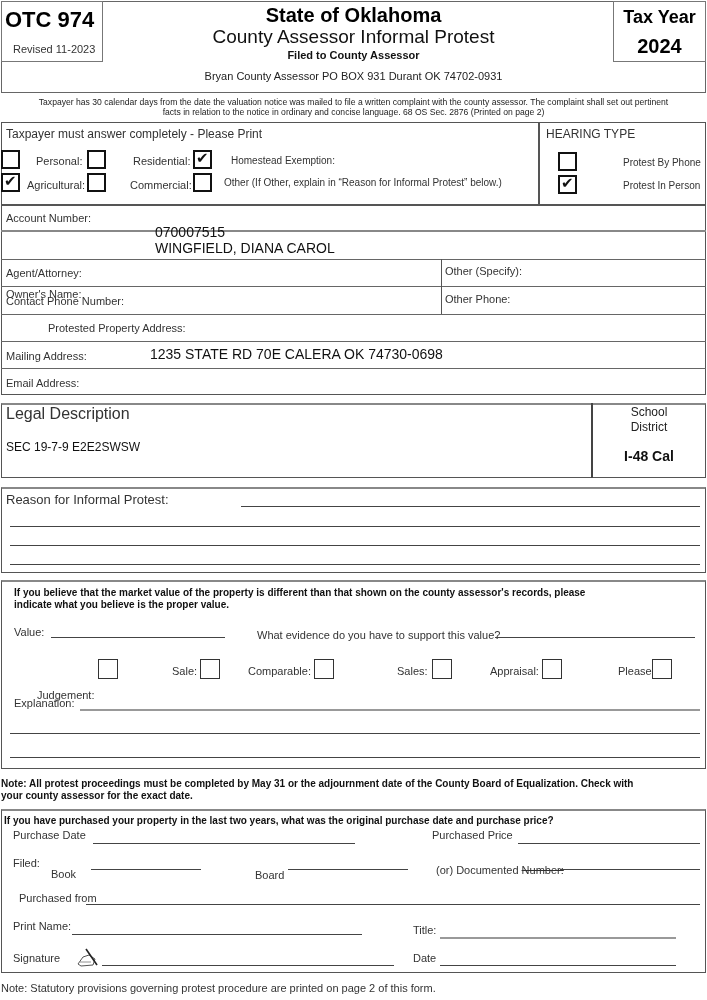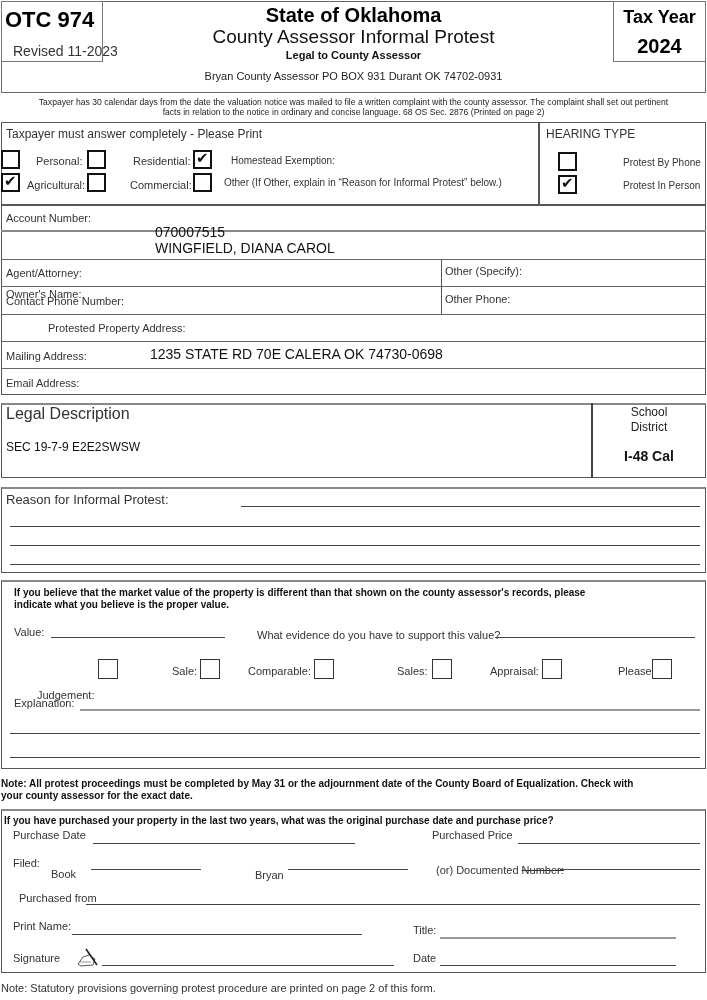--- a/index.html
+++ b/index.html
@@ -17,25 +17,25 @@
   .lbl { font-size: 11px; color: #333; }
   .val { font-size: 14px; color: #111; }
   .strike { text-decoration: line-through; }
 </style>
 </head>
 <body>
 
 <div class="box" style="left:1px;top:1px;width:705px;height:92px;border-color:#666;"></div>
 <div class="box" style="left:1px;top:1px;width:102px;height:61px;border-color:#777;"></div>
 <div class="txt" style="left:5px;top:7px;font-size:22px;font-weight:bold;color:#000;">OTC 974</div>
-<div class="txt" style="left:13px;top:43px;font-size:14px;color:#333;">Revised 11-2023</div>
+<div class="txt" style="left:13px;top:43px;font-size:11px;color:#333;">Revised 11-2023</div>
 
 <div class="txt" style="left:0;width:707px;text-align:center;top:4px;font-size:20px;font-weight:bold;color:#000;">State of Oklahoma</div>
 <div class="txt" style="left:0;width:707px;text-align:center;top:26px;font-size:19px;color:#111;">County Assessor Informal Protest</div>
-<div class="txt" style="left:0;width:707px;text-align:center;top:49px;font-size:11px;font-weight:bold;color:#111;">Legal to County Assessor</div>
+<div class="txt" style="left:0;width:707px;text-align:center;top:49px;font-size:11px;font-weight:bold;color:#111;">Filed to County Assessor</div>
 
 <div class="box" style="left:613px;top:1px;width:93px;height:61px;border-color:#777;"></div>
 <div class="txt" style="left:613px;width:93px;text-align:center;top:7px;font-size:18px;font-weight:bold;color:#000;">Tax Year</div>
 <div class="txt" style="left:613px;width:93px;text-align:center;top:35px;font-size:20px;font-weight:bold;color:#000;">2024</div>
 
 <div class="txt" style="left:0;width:707px;text-align:center;top:70px;font-size:11px;color:#222;">Bryan County Assessor PO BOX 931 Durant OK 74702-0931</div>
 
 <div class="txt" style="left:0;width:707px;text-align:center;top:97px;font-size:8.6px;color:#222;">Taxpayer has 30 calendar days from the date the valuation notice was mailed to file a written complaint with the county assessor. The complaint shall set out pertinent</div>
 <div class="txt" style="left:0;width:707px;text-align:center;top:107px;font-size:8.6px;color:#222;">facts in relation to the notice in ordinary and concise language. 68 OS Sec. 2876 (Printed on page 2)</div>
 
@@ -146,21 +146,21 @@
 <div class="txt" style="left:4px;top:815px;font-size:10px;font-weight:bold;color:#111;">If you have purchased your property in the last two years, what was the original purchase date and purchase price?</div>
 
 <div class="txt lbl" style="left:13px;top:829px;">Purchase Date</div>
 <div class="line" style="left:93px;top:843px;width:262px;"></div>
 <div class="txt lbl" style="left:432px;top:829px;">Purchased Price</div>
 <div class="line" style="left:518px;top:843px;width:182px;"></div>
 
 <div class="txt lbl" style="left:13px;top:857px;">Filed:</div>
 <div class="txt lbl" style="left:51px;top:868px;">Book</div>
 <div class="line" style="left:91px;top:869px;width:110px;"></div>
-<div class="txt lbl" style="left:255px;top:869px;">Bryan</div>
+<div class="txt lbl" style="left:255px;top:869px;">Board</div>
 <div class="line" style="left:288px;top:869px;width:120px;"></div>
 <div class="txt lbl" style="left:436px;top:864px;"><span>(or) Documented </span><span class="strike">Number:</span></div>
 <div class="line" style="left:560px;top:869px;width:140px;"></div>
 
 <div class="txt lbl" style="left:4px;top:892px;padding-left:15px;">Purchased from</div>
 <div class="line" style="left:86px;top:904px;width:614px;"></div>
 
 <div class="txt lbl" style="left:13px;top:920px;">Print Name:</div>
 <div class="line" style="left:72px;top:934px;width:290px;"></div>
 <div class="txt lbl" style="left:413px;top:924px;">Title:</div>

